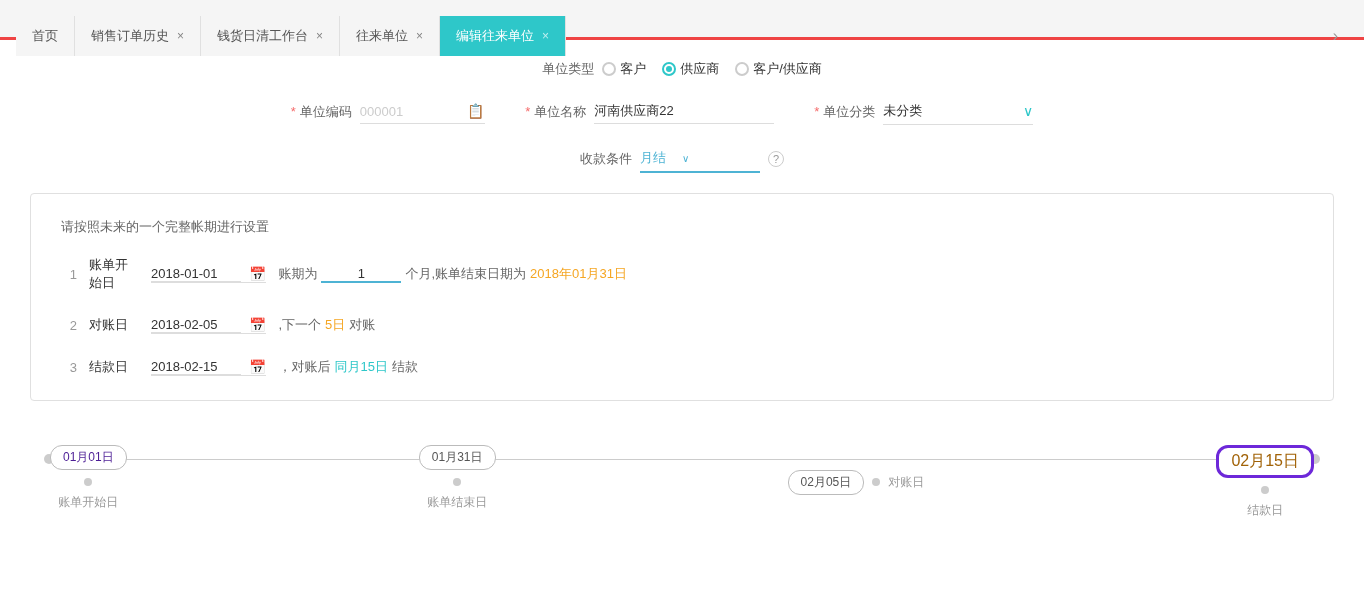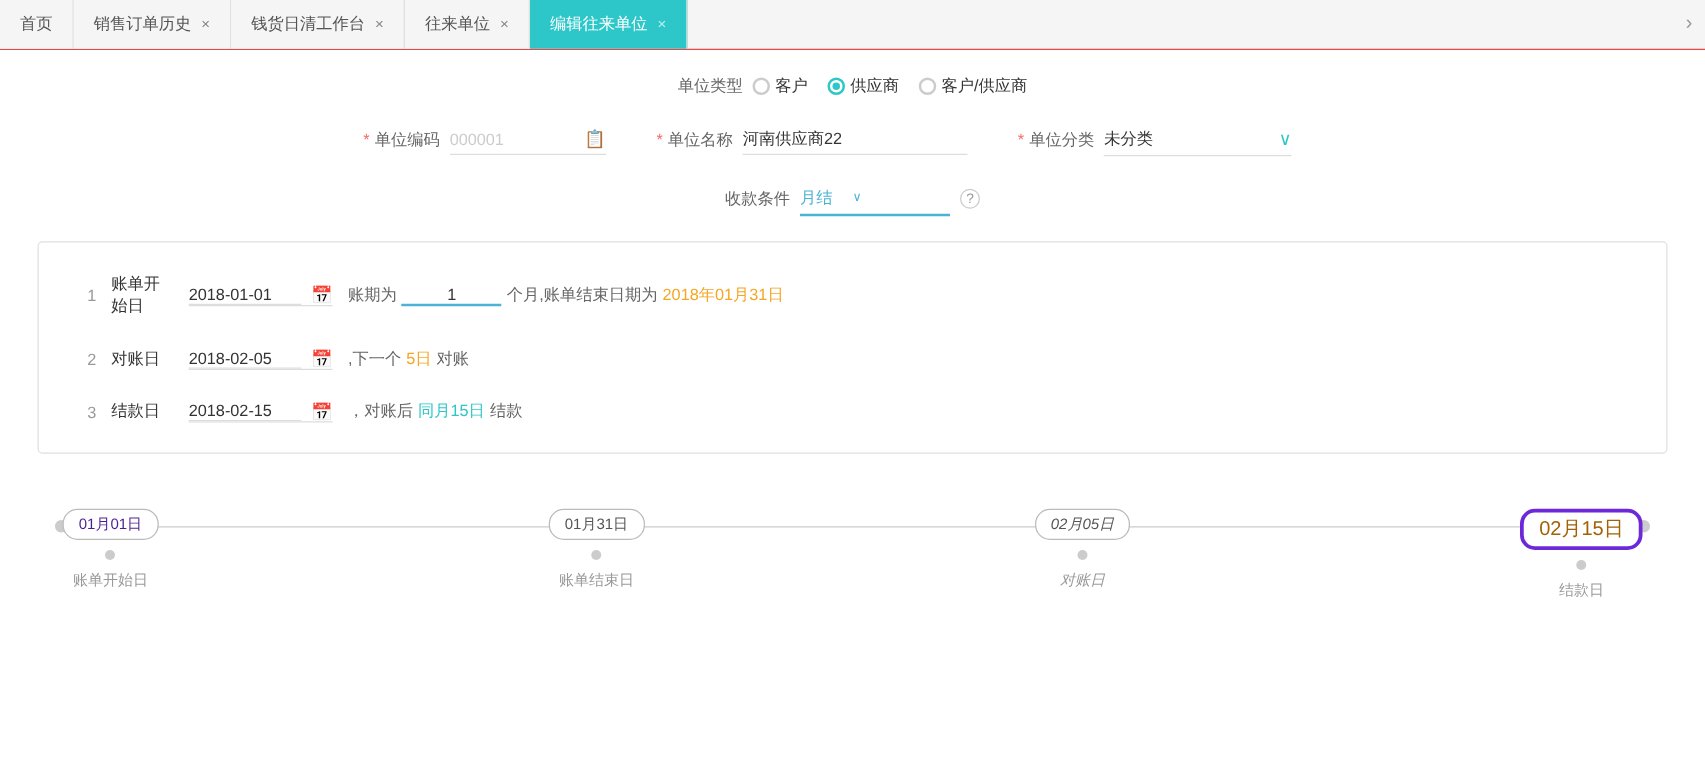--- a/index.html
+++ b/index.html
@@ -1,25 +1,25 @@
 <!DOCTYPE html>
 <html><head>
   <meta charset="utf-8">
   <style>
     * { box-sizing: border-box; margin: 0; padding: 0; }
     body { font-family: 'Microsoft YaHei', '微软雅黑', Arial, sans-serif; font-size: 13px; background: #f5f5f5; color: #333; }
 
     
     .tabs-bar {
       display: flex;
-      align-items: flex-end;
+      align-items: flex-start;
       background: #f5f5f5;
-      border-bottom: 1px solid #ef4444;
+      border-bottom: 3px solid #ef4444;
       height: 40px;
-      padding: 0;
+      padding: 16px;
     }
     .tab-item {
       display: flex;
       align-items: center;
       padding: 0 16px;
       height: 40px;
       cursor: pointer;
       font-size: 13px;
       color: #555;
       border-right: 1px solid #e0e0e0;
@@ -313,20 +313,21 @@
   <div class="form-row">
     <span class="form-label">收款条件</span>
     <div class="select-field" style="width:120px; border-bottom:2px solid #4db3d4;">
       <span class="select-value blue">月结</span>
       <span class="dropdown-arrow" style="color:#4db3d4; margin-left:6px;">∨</span>
     </div>
     <div class="help-icon">?</div>
   </div>
 
   <div class="settings-box">
+    <div class="settings-box-title">请按照未来的一个完整帐期进行设置</div>
 
     <div class="setting-row">
       <span class="row-number">1</span>
       <span class="row-type-label">账单开始日</span>
       <div class="date-field">
         <input type="text" value="2018-01-01" style="width: 90px; border-top: none; border-right: none; border-left: none; border-image: initial; border-bottom: 1px solid rgb(221, 221, 221); outline: none; font-size: 13px;">
         <span class="calendar-icon">📅</span>
       </div>
       <div class="row-desc">
         <span>账期为</span>
@@ -382,21 +383,21 @@
           <div style="width:8px; height:8px; border-radius:50%; background:#ccc;"></div>
           <div style="font-size:12px; color:#999;">账单开始日</div>
         </div>
 
         <div style="display:flex; flex-direction:column; align-items:center; gap:8px;">
           <div style="border:1px solid #bbb; border-radius:12px; padding:3px 12px; font-size:12px; color:#555; background:#fff;">01月31日</div>
           <div style="width:8px; height:8px; border-radius:50%; background:#ccc;"></div>
           <div style="font-size:12px; color:#999;">账单结束日</div>
         </div>
 
-        <div style="display:flex; flex-direction:column; align-items:center; gap:8px;font-style:italic;">
+        <div style="display:flex; flex-direction:row; align-items:center; gap:8px;">
           <div style="border:1px solid #bbb; border-radius:12px; padding:3px 12px; font-size:12px; color:#555; background:#fff;">02月05日</div>
           <div style="width:8px; height:8px; border-radius:50%; background:#ccc;"></div>
           <div style="font-size:12px; color:#999;">对账日</div>
         </div>
 
         <div style="display:flex; flex-direction:column; align-items:center; gap:8px;">
           <div style="border:3px solid #6d28d9; border-radius:12px; padding:3px 12px; font-size:16px; color:#a16207; background:#fff;">02月15日</div>
           <div style="width:8px; height:8px; border-radius:50%; background:#ccc;"></div>
           <div style="font-size:12px; color:#999;">结款日</div>
         </div>

